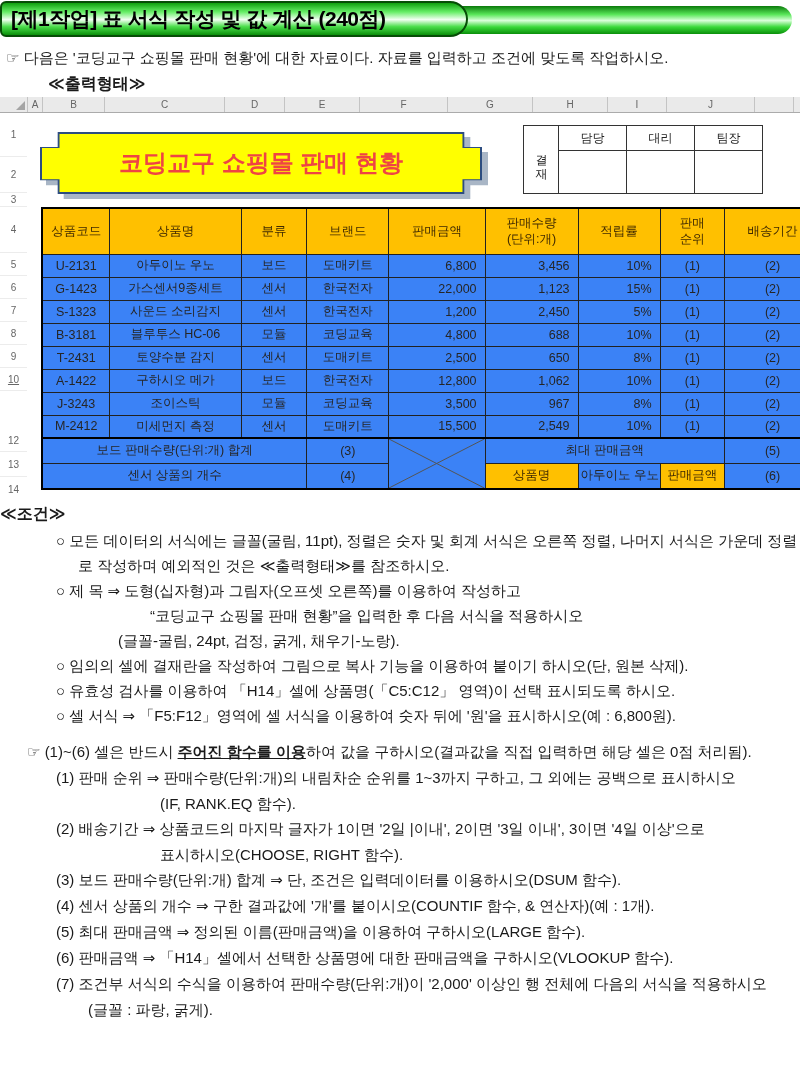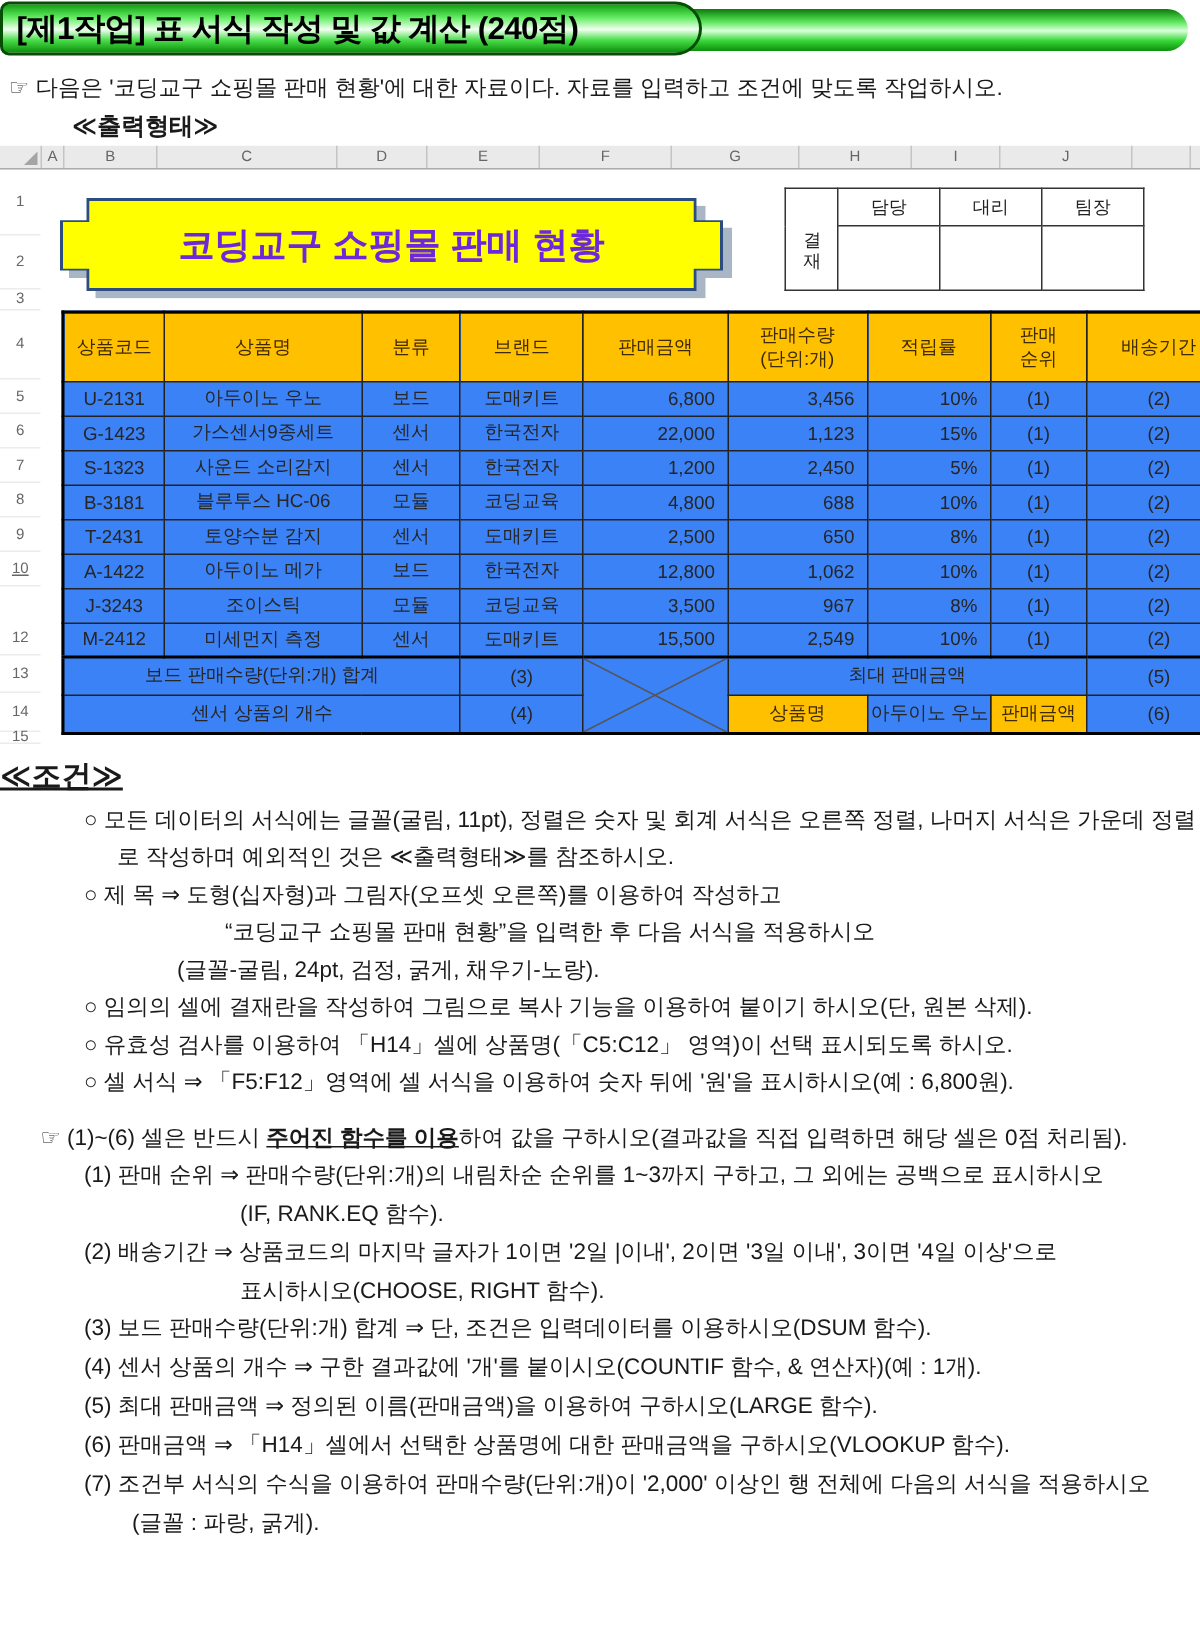--- a/index.html
+++ b/index.html
@@ -35,21 +35,21 @@
   .gutter-cell{display:flex;align-items:center;justify-content:center;box-sizing:border-box;
     border-bottom:1px solid #ececec;}
   
   .title-shape{position:absolute;left:40px;top:35px;width:450px;height:68px;}
   .cross{clip-path:polygon(4% 0%,96% 0%,96% 24%,100% 24%,100% 78%,96% 78%,96% 100%,4% 100%,4% 78%,0% 78%,0% 24%,4% 24%);}
   .shp{position:absolute;}
   .shp-shadow{left:6px;top:5px;width:442px;height:62px;background:#a9b6c6;}
   .shp-border{left:0;top:0;width:442px;height:62px;background:var(--title-border,#2d4d80);}
   .shp-fill{left:2px;top:2px;width:438px;height:58px;background:var(--title-fill,#ffff00);}
   .title-text{position:absolute;left:0;top:0;width:442px;height:62px;display:flex;
-    align-items:center;justify-content:center;font-size:24px;font-weight:bold;color:#6d28d9;white-space:nowrap;}
+    align-items:center;justify-content:center;font-size:24px;font-weight:bold;color:#ef4444;white-space:nowrap;}
   
   .approval{position:absolute;left:523px;top:28px;border-collapse:collapse;table-layout:fixed;}
   .approval td{border:1px solid #333;text-align:center;font-size:12px;color:#222;
     box-sizing:border-box;padding:0;background:#fff;}
   .approval .vert{writing-mode:vertical-rl;text-orientation:upright;letter-spacing:2px;font-size:12px;}
   .approval .lblrow td{height:25px;}
   .approval .sigrow td{height:43px;}
   
   .datatable{position:absolute;left:41px;top:110px;width:781px;border-collapse:collapse;
     table-layout:fixed;border:2px solid #000;font-size:12.5px;background:#3b82f6;}
@@ -58,21 +58,21 @@
     height:46px;line-height:1.3;text-align:center;}
   .datarow td{height:23px;color:#262626;}
   .c{text-align:center;}
   .r{text-align:right;padding-right:8px !important;}
   .sumrow td{border-top:2px solid #000;height:25px;color:#262626;}
   .r14 td{height:26px;color:#262626;}
   .orange{background:var(--orange,#ffc000);color:#3f2900 !important;}
   .xcell{position:relative;padding:0 !important;}
   .xcell svg{position:absolute;left:0;top:0;width:100%;height:100%;display:block;}
   
-  .condlabel{margin-top:8px;font-size:20px;font-weight:bold;text-decoration:underline;}
+  .condlabel{margin-top:8px;font-size:16px;font-weight:bold;}
   .cond-list{margin-top:3px;font-size:15px;line-height:25px;}
   .cond-item{margin-left:56px;padding-left:22px;text-indent:-22px;}
   .sub-line{line-height:25px;}
   .tasks-intro{margin:15px 0 3px 27px;font-size:15px;}
   .ul{font-weight:bold;text-decoration:underline;}
   .task-list{font-size:15px;line-height:26px;}
   .task-item{margin-left:56px;padding-left:29px;text-indent:-29px;}
 </style>
 </head>
 <body style="--orange: #ffc000; --title-fill: #ffff00; --title-border: #2d4d80;">
@@ -113,21 +113,21 @@
       <div class="gutter-cell" style="height: 36px;">2</div>
       <div class="gutter-cell" style="height: 14px;">3</div>
       <div class="gutter-cell" style="height: 46px;">4</div>
       <div class="gutter-cell" style="height: 23px;">5</div>
       <div class="gutter-cell" style="height: 23px;">6</div>
       <div class="gutter-cell" style="height: 23px;">7</div>
       <div class="gutter-cell" style="height: 23px;">8</div>
       <div class="gutter-cell" style="height: 23px;">9</div>
       <div class="gutter-cell" style="height: 23px; text-decoration: underline;">10</div>
       <div class="gutter-cell" style="height: 23px; margin-left: 48px;">11</div>
-      <div class="gutter-cell" style="height: 23px;">12</div>
+      <div class="gutter-cell" style="height: 23px; margin-top: 15px;">12</div>
       <div class="gutter-cell" style="height: 25px;">13</div>
       <div class="gutter-cell" style="height: 26px;">14</div>
       <div class="gutter-cell" style="height: 8px;">15</div>
     </div>
 
   <div class="title-shape">
     <div class="shp shp-shadow cross"></div>
     <div class="shp shp-border cross"></div>
     <div class="shp shp-fill cross"></div>
     <div class="title-text">코딩교구 쇼핑몰 판매 현황</div>
@@ -231,21 +231,21 @@
           <td class="c">센서</td>
           <td class="c">도매키트</td>
           <td class="r">2,500</td>
           <td class="r">650</td>
           <td class="r">8%</td>
           <td class="c">(1)</td>
           <td class="c">(2)</td>
         </tr>
         <tr class="datarow">
           <td class="c">A-1422</td>
-          <td class="c">아두이노 메가</td>
+          <td class="c">구하시오 메가</td>
           <td class="c">보드</td>
           <td class="c">한국전자</td>
           <td class="r">12,800</td>
           <td class="r">1,062</td>
           <td class="r">10%</td>
           <td class="c">(1)</td>
           <td class="c">(2)</td>
         </tr>
         <tr class="datarow">
           <td class="c">J-3243</td>

